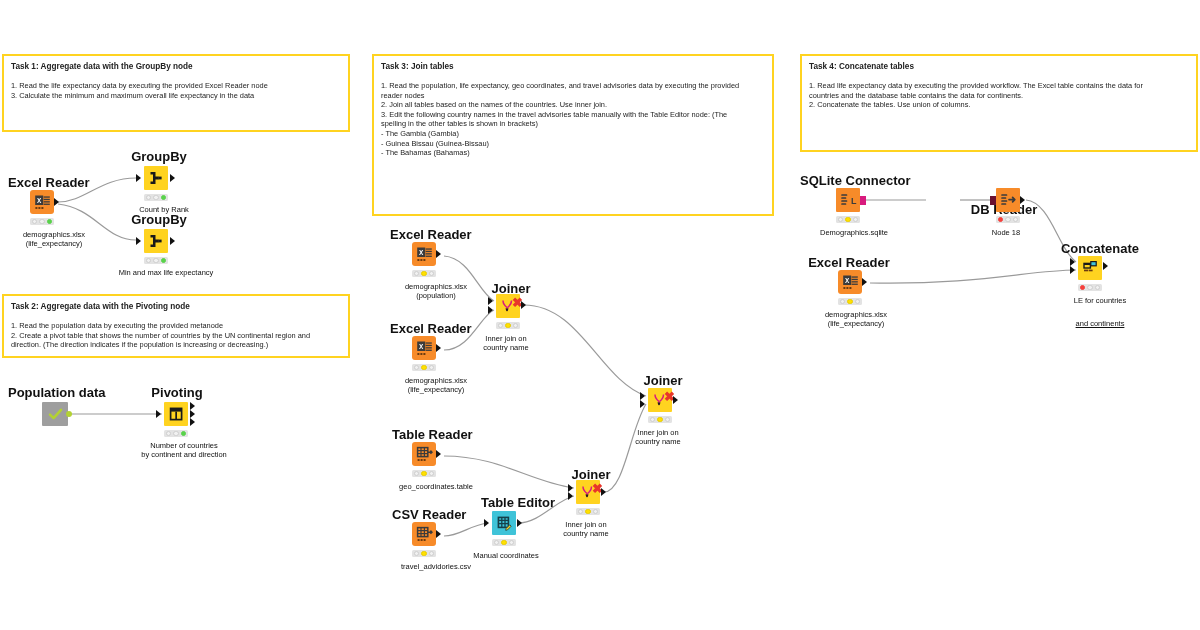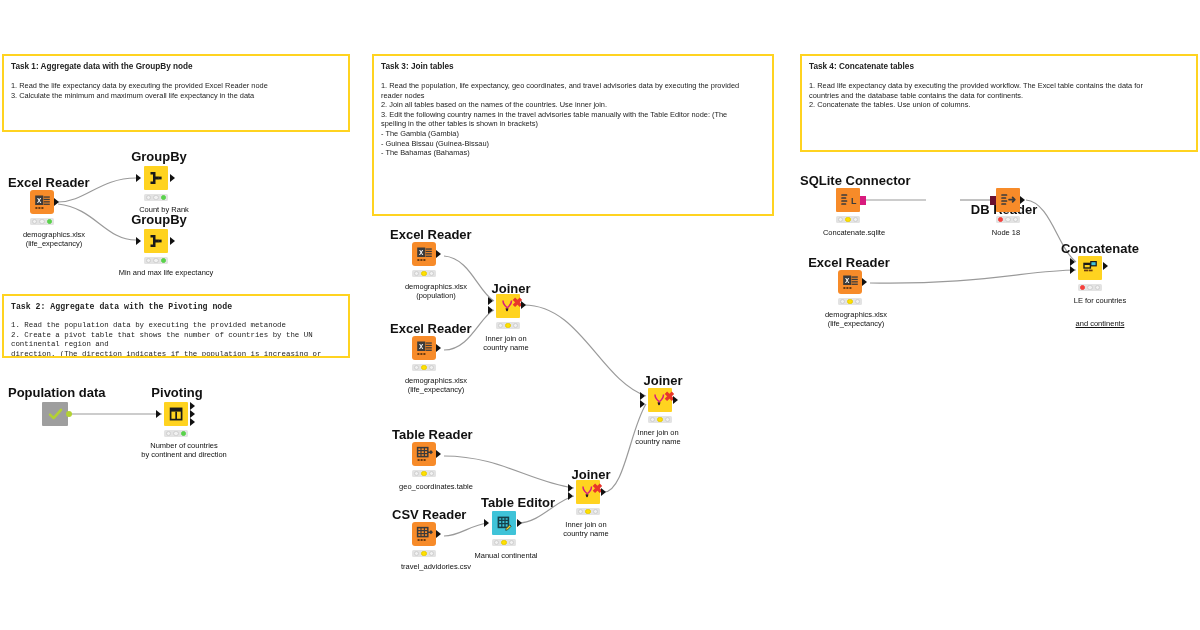--- a/index.html
+++ b/index.html
@@ -118,21 +118,21 @@
 
     <path d="M 870,283 C 980,285 1030,270 1076,270"></path>
   </svg>
 
   <div class="annot" style="left:2px;top:54px;width:348px;height:78px;">
     <div class="a-title">Task 1: Aggregate data with the GroupBy node</div>
     <div class="a-line">1. Read the life expectancy data by executing the provided Excel Reader node</div>
     <div class="a-line">3. Calculate the minimum and maximum overall life expectancy in the data</div>
   </div>
 
-  <div class="annot" style="left:2px;top:294px;width:348px;height:64px;font-family:Liberation Mono, monospace;">
+  <div class="annot" style="left:2px;top:294px;width:348px;height:64px;">
     <div class="a-title">Task 2: Aggregate data with the Pivoting node</div>
     <div class="a-line">1. Read the population data by executing the provided metanode</div>
     <div class="a-line">2. Create a pivot table that shows the number of countries by the UN continental region and</div>
     <div class="a-line">direction. (The direction indicates if the population is increasing or decreasing.)</div>
   </div>
 
   <div class="annot" style="left:372px;top:54px;width:402px;height:162px;">
     <div class="a-title">Task 3: Join tables</div>
     <div class="a-line">1. Read the population, life expectancy, geo coordinates, and travel advisories data by executing the provided</div>
     <div class="a-line">reader nodes</div>
@@ -399,21 +399,21 @@
           <path d="M10,13.6 L13.8,9.8 L15.2,11.2 L11.4,15 L9.7,15.3 Z" fill="#FFD320" stroke="#15404a" stroke-width="0.8"></path>
         </svg>
       </span>
     </div>
     <div class="port out" style="left:35px;top:21px;"></div>
     <div class="status" style="left:10px;top:41px;">
       <i></i>
       <i class="yellow"></i>
       <i></i>
     </div>
-    <div class="nsub" style="left:-24px;top:53px;width:96px;">Manual continental</div>
+    <div class="nsub" style="left:-24px;top:53px;width:96px;">Manual coordinates</div>
   </div>
 
   <div class="node" style="left:566px;top:470px;width:110px;height:76px;">
     <div class="nlabel" style="left:-4px;top:0px;width:58px;">Joiner</div>
     <div class="port in" style="left:2px;top:14px;"></div>
     <div class="port in" style="left:2px;top:22px;"></div>
     <div class="nbox yellow" style="left:10px;top:10px;">
       <span class="glyph">
         <svg width="16" height="16" viewBox="0 0 16 16">
           <path d="M3,2.5 C3,6 4.5,7.5 7,9.5 L7,12.5" stroke="#D81B7E" stroke-width="1.5" fill="none"></path>
@@ -468,21 +468,21 @@
           <text x="11" y="12" font-size="9" font-weight="bold" fill="#3b3b3b" font-family="Liberation Sans, sans-serif">L</text>
         </svg>
       </span>
     </div>
     <div class="dbport" style="left:48px;top:20px;"></div>
     <div class="status" style="left:24px;top:40px;">
       <i></i>
       <i class="yellow"></i>
       <i></i>
     </div>
-    <div class="nsub" style="left:-18px;top:52px;width:120px;">Concatenate.sqlite</div>
+    <div class="nsub" style="left:-18px;top:52px;width:120px;">Demographics.sqlite</div>
   </div>
 
 
   <div class="node" style="left:968px;top:176px;width:120px;height:64px;">
     <div class="nlabel" style="left:-4px;top:12px;width:80px;margin-top:17px;">DB Reader</div>
     <div class="dbport dark" style="left:22px;top:20px;"></div>
     <div class="nbox dbsq" style="left:28px;top:12px;">
       <span class="glyph">
         <svg width="17" height="17" viewBox="0 0 17 17">
           <path d="M2,3 H6.5 M2,6 H5.5 M2,9 H6.5 M2,12 H5.5" stroke="#3b3b3b" stroke-width="1.7" stroke-linecap="round"></path>

